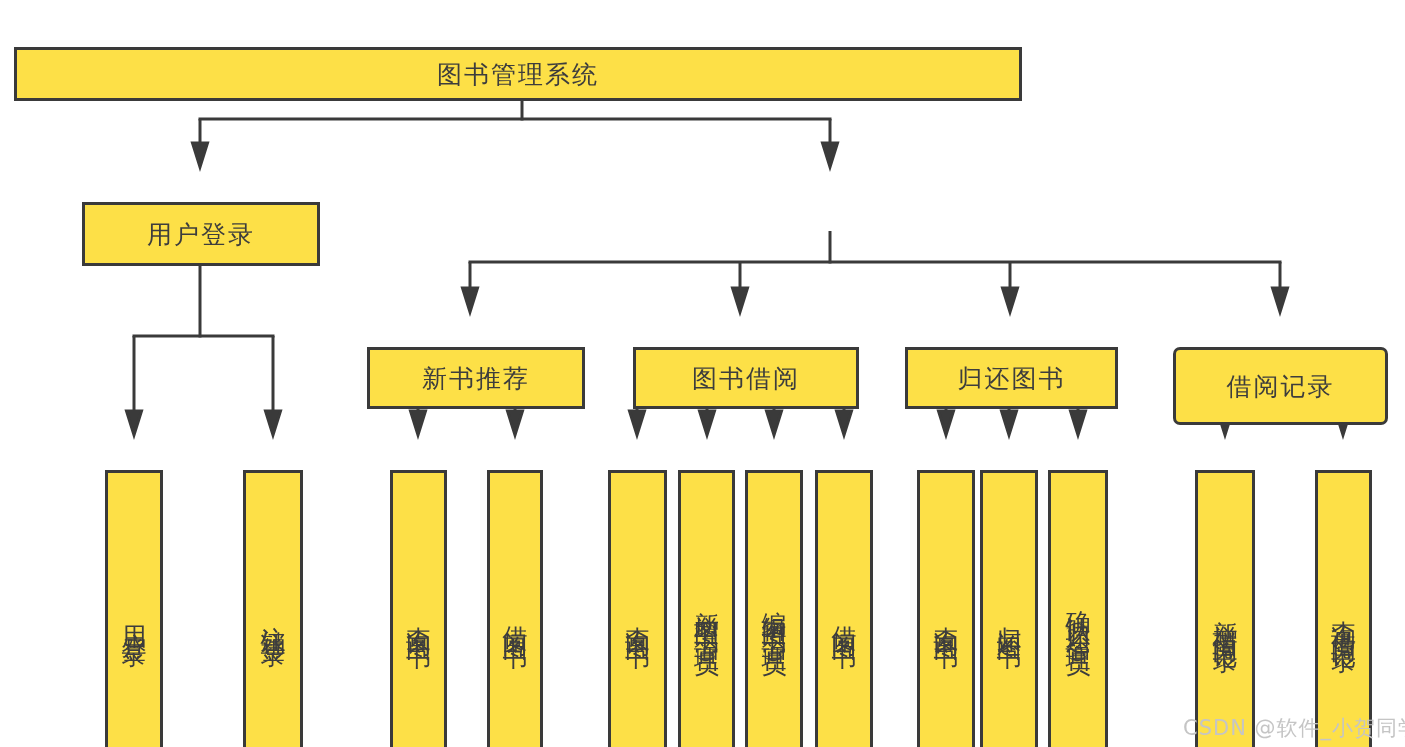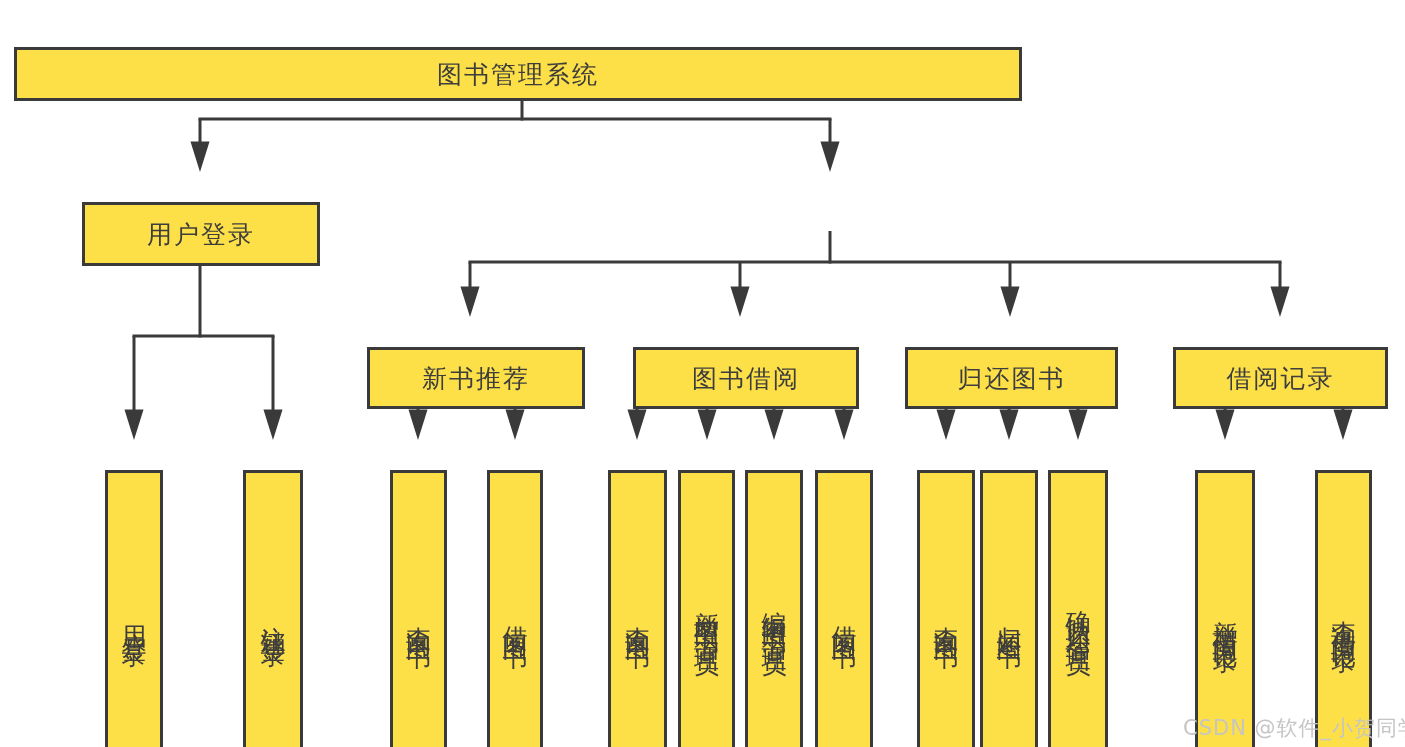--- a/index.html
+++ b/index.html
@@ -139,21 +139,21 @@
     </g>
   </svg>
 
   <div class="node h-node" style="left:14px; top:14px; width:1008px; height:54px;">图书管理系统</div>
 
   <div class="node h-node" style="left:82px; top:169px; width:238px; height:64px;">用户登录</div>
 
   <div class="node h-node" style="left:367px; top:314px; width:218px; height:62px;">新书推荐</div>
   <div class="node h-node" style="left:633px; top:314px; width:226px; height:62px;">图书借阅</div>
   <div class="node h-node" style="left:905px; top:314px; width:213px; height:62px;">归还图书</div>
-  <div class="node h-node" style="left:1173px; top:314px; width:215px; height:62px;">借阅记录</div>
+  <div class="node h-node" style="left:1173px; top:314px; width:215px; height:78px;border-radius:7px;">借阅记录</div>
 
   <div class="node v-node" style="left:105px; top:437px; width:58px; height:296px;">用户登录</div>
   <div class="node v-node" style="left:243px; top:437px; width:60px; height:296px;">注销登录</div>
 
   <div class="node v-node" style="left:390px; top:437px; width:57px; height:296px;">查询图书</div>
   <div class="node v-node" style="left:487px; top:437px; width:56px; height:296px;">借阅图书</div>
 
   <div class="node v-node" style="left:608px; top:437px; width:59px; height:296px;">查询图书</div>
   <div class="node v-node" style="left:678px; top:437px; width:57px; height:296px;">新增图书（管理员）</div>
   <div class="node v-node" style="left:745px; top:437px; width:58px; height:296px;">编辑图书（管理员）</div>

